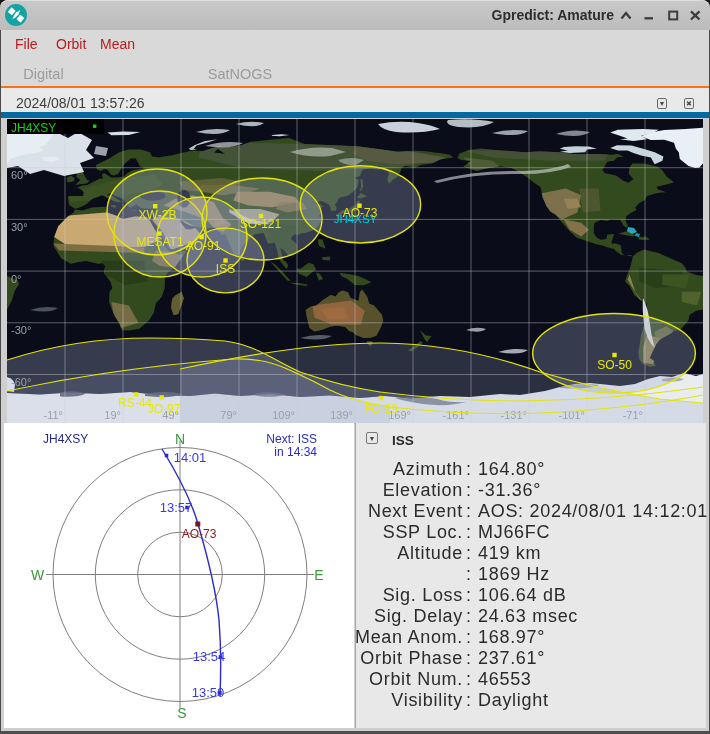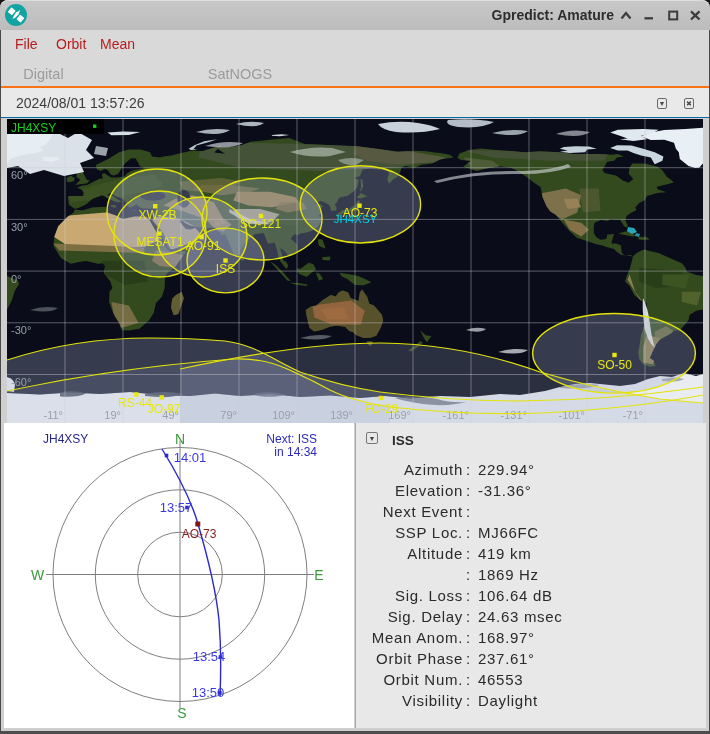--- a/index.html
+++ b/index.html
@@ -16,42 +16,42 @@
   text-align:right; font-size:14px; font-weight:bold; color:#2d2d2d; }
 .wbtn { position:absolute; top:0; height:30px; width:22px; color:#3c3c3c; }
 #menubar { position:absolute; left:1px; right:1px; top:30px; height:29px; background:#d9d9d9; }
 .menu { position:absolute; top:0; height:29px; line-height:29px; font-size:14px; color:#b91c1c; }
 #tabbar { position:absolute; left:1px; right:1px; top:59px; height:29px; background:#d9d9d9;
   border-bottom:2px solid #f97316; }
 .tab { position:absolute; top:2px; height:27px; line-height:26px; font-size:14.5px;
   color:#9b9b9b; text-align:center; }
 .tab.active { background:#ededed; border:1px solid #c2c2c2; border-bottom:none; color:#2e2e2e; }
 #toolbar { position:absolute; left:1px; right:1px; top:88px; height:30px; background:#e9e9e9;
-  border-bottom:1px solid #0369a1; }
+  border-bottom:6px solid #0369a1; }
 #dtime { position:absolute; left:15px; top:0; height:30px; line-height:30px;
   font-size:14px; color:#3d3d3d; }
 .tbtn { position:absolute; top:98px; width:10px; height:11px; border:1px solid #6a6a6a;
   border-radius:2px; font-size:7px; color:#4a4a4a; text-align:center; line-height:9px; }
 #mapsvg { position:absolute; left:0; top:0; }
 #content { position:absolute; left:1px; right:1px; top:118px; bottom:3px; background:#cfcfcf; }
 #polar { position:absolute; left:4px; top:423px; width:350px; height:305px; background:#ffffff; }
 #isspanel { position:absolute; left:355px; top:423px; width:351px; height:305px; background:#e8e8e8;
   border-left:1px solid #a8a8a8; }
 svg text { font-family:"Liberation Sans", sans-serif; }
 .gl { font-size:11px; fill:#9aa0a8; }
 .sl { font-size:12px; fill:#e8e80c; }
 .ql { font-size:11.5px; fill:#00cfe0; }
 .qg { font-size:12px; fill:#17cf17; }
 .pt { font-size:13px; fill:#3939e8; }
 .pg { font-size:14px; fill:#3a9a3a; }
 #issheader { position:absolute; left:36px; top:10px; font-size:13.5px; font-weight:bold; color:#2b2b2b; }
 #issbtn { position:absolute; left:10px; top:9px; width:12px; height:12px; border:1px solid #777;
   border-radius:2px; font-size:7px; color:#444; text-align:center; line-height:11px; }
 #rows { position:absolute; left:0; top:36px; width:100%; }
-.row { position:relative; height:21px; font-size:15px; letter-spacing:0.7px; color:#2b2b2b; }
+.row { position:relative; height:21px; font-size:18px; letter-spacing:0.7px; color:#2b2b2b; }
 .rl { position:absolute; right:243px; top:0; line-height:21px; white-space:nowrap; }
 .rc { position:absolute; left:110px; top:0; line-height:21px; }
 .rv { position:absolute; left:122px; top:0; line-height:21px; white-space:nowrap; }
 </style></head><body>
 <div id="win"></div>
 <div id="topdark"></div>
 <div id="titlebar">
  <div id="ticon">
   <svg width="22" height="22" viewBox="0 0 22 22">
    <g fill="#fff" transform="rotate(40 11 11)">
@@ -514,30 +514,31 @@
 <rect x="93" y="124.5" width="3.4" height="3.4" fill="#15d215"></rect>
 </svg>
 <div id="polar"></div>
 <div id="isspanel">
  <div id="issbtn">▼</div>
  <div id="issheader">ISS</div>
  <div id="rows">
 <div class="row">
         <div class="rl">Azimuth</div>
         <div class="rc">:</div>
-        <div class="rv">229.94°</div>
+        <div class="rv">164.80°</div>
       </div>
 <div class="row">
         <div class="rl">Elevation</div>
         <div class="rc">:</div>
         <div class="rv">-31.36°</div>
       </div>
 <div class="row">
         <div class="rl">Next Event</div>
         <div class="rc">:</div>
+        <div class="rv">AOS: 2024/08/01 14:12:01</div>
       </div>
 <div class="row">
         <div class="rl">SSP Loc.</div>
         <div class="rc">:</div>
         <div class="rv">MJ66FC</div>
       </div>
 <div class="row">
         <div class="rl">Altitude</div>
         <div class="rc">:</div>
         <div class="rv">419 km</div>

